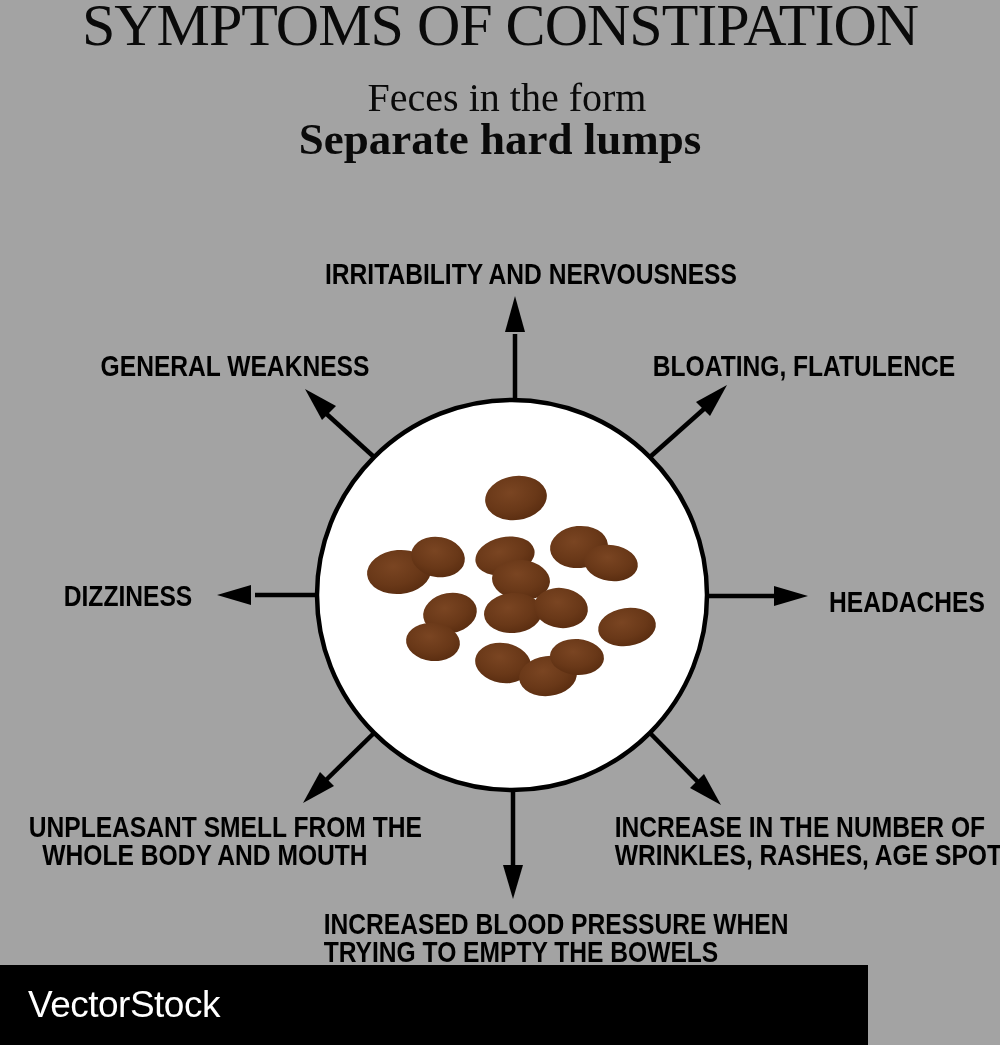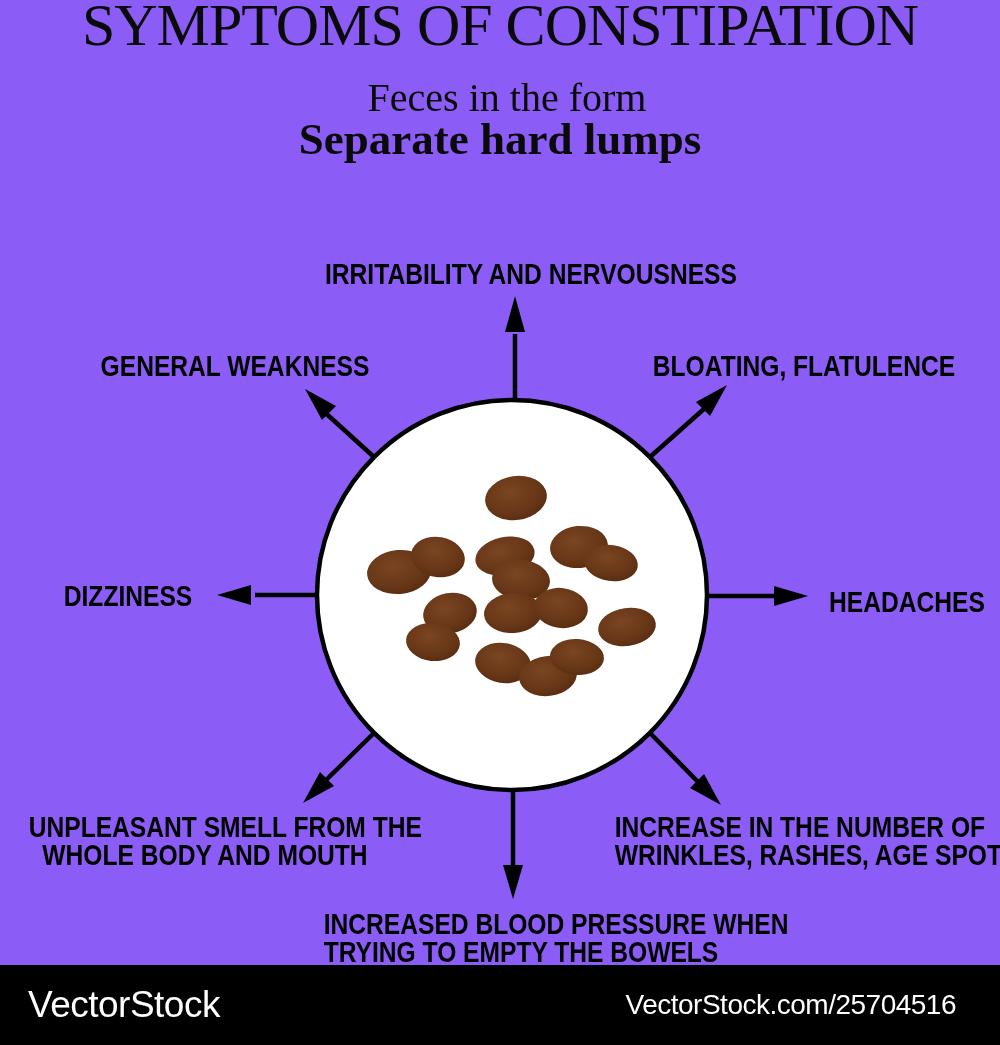--- a/index.html
+++ b/index.html
@@ -1,18 +1,18 @@
 <!DOCTYPE html>
 <html><head>
 <meta charset="utf-8">
 <style>
   html,body{margin:0;padding:0;background:#fff;}
   .canvas{
     position:relative;width:1000px;height:1045px;margin:0 auto;
-    background:#8b5cf6;overflow:hidden;color:#000;
+    background:#a3a3a3;overflow:hidden;color:#000;
   }
   .title{
     position:absolute;top:-7px;left:0;width:100%;margin:0;
     font-family:"Liberation Serif",serif;font-weight:400;
     font-size:60px;line-height:64px;letter-spacing:-1px;
     text-align:center;color:#0a0a0a;white-space:nowrap;
   }
   .subtitle1{
     position:absolute;top:76px;left:7px;width:100%;
     font-family:"Liberation Serif",serif;font-size:40px;line-height:44px;
@@ -34,24 +34,24 @@
   .multiline{line-height:28px;}
   .s-top{left:280px;top:257px;width:500px;}
   .s-ul{left:35px;top:349px;width:400px;}
   .s-ur{left:614px;top:349px;width:380px;}
   .s-left{left:0px;top:579px;width:256px;}
   .s-right{left:747px;top:585px;width:320px;}
   .s-ll{left:-10px;top:813px;width:430px;}
   .s-lr{left:576px;top:813px;width:430px;}
   .s-bottom{left:285px;top:910px;width:430px;}
   .bar{
-    position:absolute;left:0;top:965px;width:1000px;height:80px;
+    position:absolute;left:0;top:965px;width:868px;height:80px;
     background:#000000;display:flex;align-items:center;
     justify-content:space-between;box-sizing:border-box;
-    padding:0 44px 0 28px;
+    padding:0 18px 0 28px;
   }
   .brand{
     font-family:"Liberation Sans",sans-serif;font-weight:500;
     font-size:37px;letter-spacing:-0.5px;color:#ffffff;
   }
   .wm-url{
     font-family:"Liberation Sans",sans-serif;font-weight:400;
     font-size:28px;letter-spacing:-0.5px;color:#ffffff;
   }
 </style>
@@ -145,16 +145,15 @@
     <div>WRINKLES, RASHES, AGE SPOTS</div>
   </div>
 
   <div class="symptom multiline s-bottom">
     <div>INCREASED BLOOD PRESSURE WHEN</div>
     <div>TRYING TO EMPTY THE BOWELS</div>
   </div>
 
   <div class="bar">
     <span class="brand">VectorStock</span>
-    <span class="wm-url">VectorStock.com/25704516</span>
   </div>
 
 </div>
 
 </body></html>

